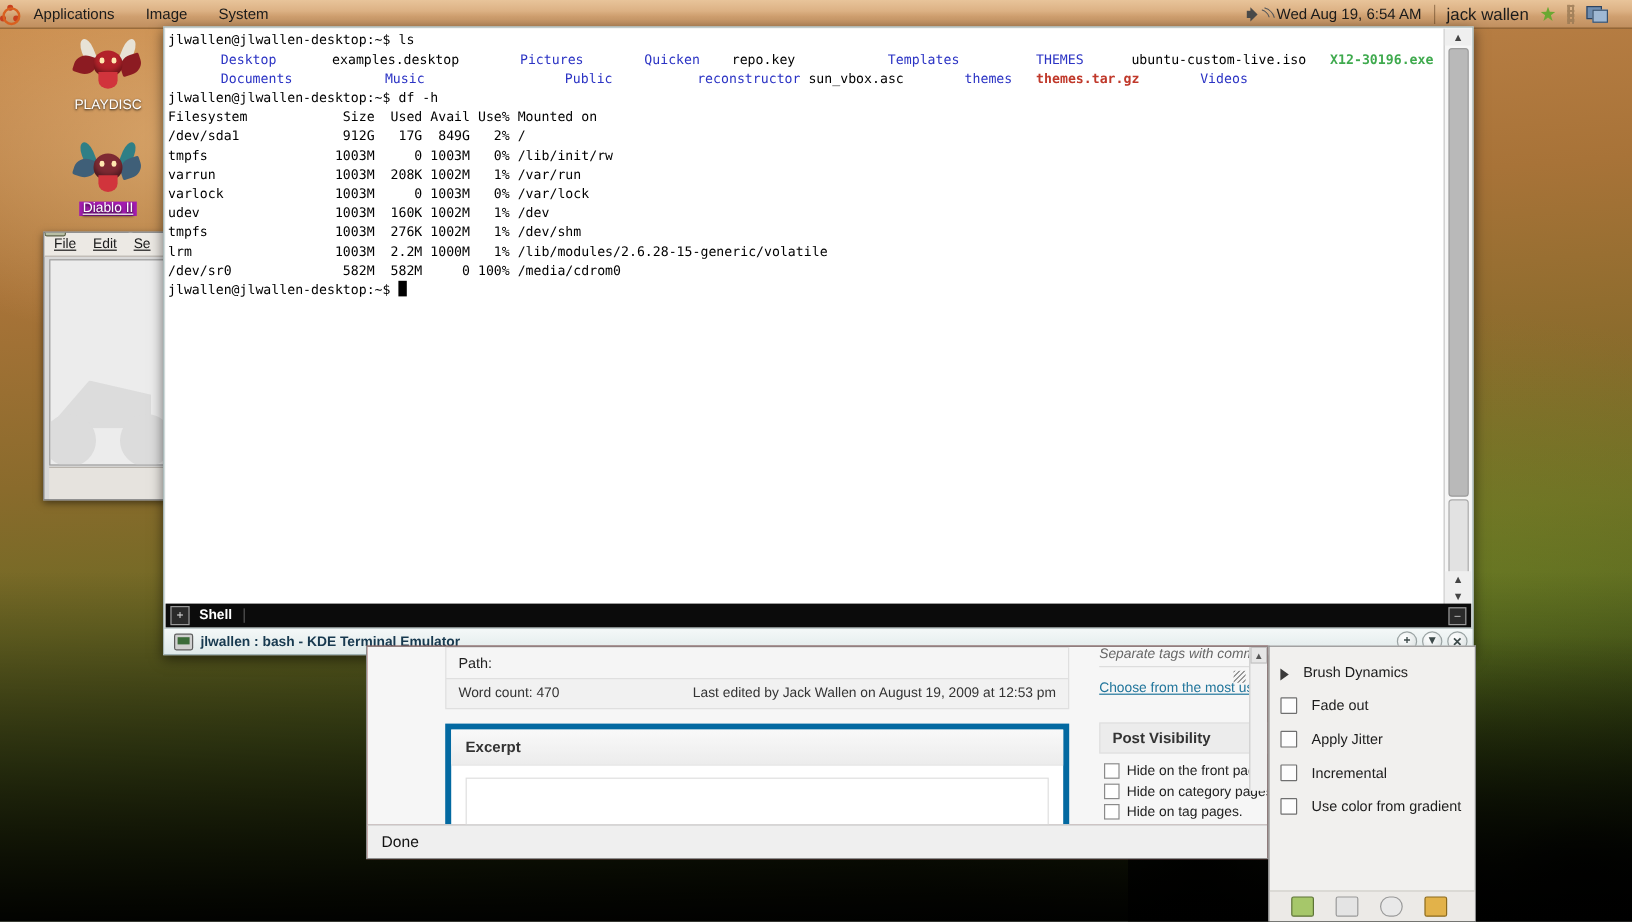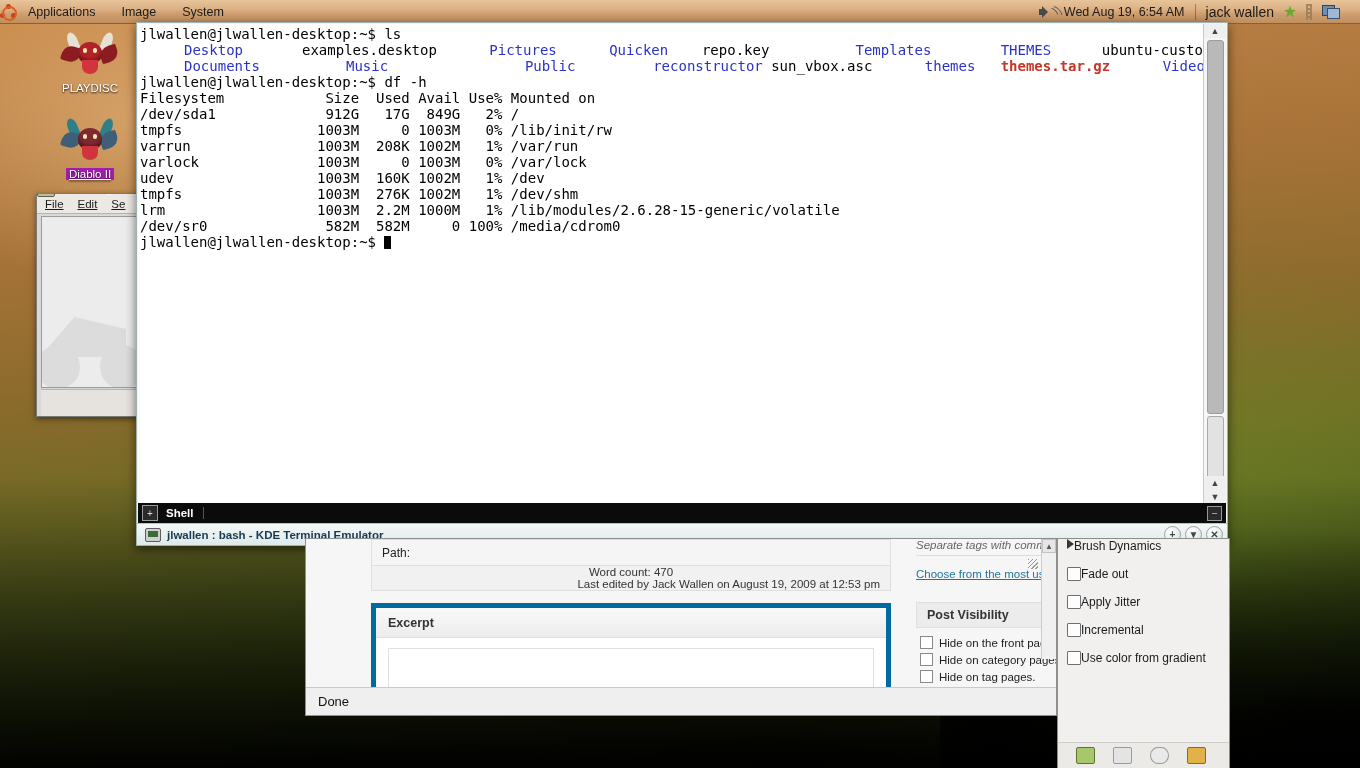--- a/index.html
+++ b/index.html
@@ -116,21 +116,21 @@
   #term{
     position:absolute;left:136px;top:22px;width:1092px;height:524px;
     background:#f2f4f4;border:1px solid #9fb1b1;
     box-shadow:0 3px 10px rgba(0,0,0,.55);
     box-sizing:border-box;
   }
   #term-screen{
     position:absolute;left:1px;top:1px;width:1068px;height:480px;
     background:#ffffff;overflow:hidden;
     font-family:"DejaVu Sans Mono","Liberation Mono",monospace;
-    font-size:14px;line-height:16px;color:#000;
+    font-size:11px;line-height:16px;color:#000;
     padding:2px 0 0 2px;box-sizing:border-box;
   }
   #term-screen pre{margin:0;font:inherit;white-space:pre;}
   .c-dir{color:#2b33c4;font-weight:normal;margin-left:44px;}
   .c-exe{color:#3faa4e;font-weight:bold;}
   .c-arc{color:#c0392b;font-weight:bold;}
   .cursor{display:inline-block;width:7px;height:13px;background:#000;vertical-align:-2px;}
   #term-scroll{
     position:absolute;right:1px;top:1px;width:22px;height:480px;background:#f6f6f6;border-left:1px solid #c9c9c9;
   }
@@ -163,21 +163,21 @@
   #wp{
     position:absolute;left:305px;top:538px;width:752px;height:178px;
     background:#7f1d1d;border:1px solid #8e8e8e;overflow:hidden;
     font-size:12px;color:#222;box-sizing:border-box;
   }
   #wp-body{position:absolute;left:0;top:0;right:0;bottom:28px;background:#f6f6f6;overflow:hidden;}
   .wp-col-main{position:absolute;left:65px;top:0;width:520px;}
   .box-path{height:26px;background:#f5f5f5;border:1px solid #dfdfdf;border-bottom:none;
             display:flex;align-items:center;padding-left:10px;box-sizing:border-box;}
   .box-meta{height:26px;background:#f1f1f1;border:1px solid #dfdfdf;
-            display:flex;align-items:center;padding:0 10px;box-sizing:border-box;font-size:11.5px;color:#333;flex-direction:column;}
+            display:flex;align-items:center;padding:0 10px;box-sizing:border-box;font-size:11.5px;color:#333;}
   .box-meta .right{margin-left:auto;}
   .panel{margin-top:12px;border:5px solid #0369a1;background:#fff;}
   .panel-h{height:30px;background:linear-gradient(to bottom,#f9f9f9,#ececec);border-bottom:1px solid #dfdfdf;
            display:flex;align-items:center;padding-left:12px;font-weight:bold;font-size:12.5px;color:#333;box-sizing:border-box;}
   .panel-b{padding:10px 12px;}
   .excerpt-area{width:100%;height:46px;border:1px solid #dfdfdf;background:#fff;box-sizing:border-box;}
   .wp-col-side{position:absolute;left:610px;top:0;width:150px;}
   .tag-hint{font-style:italic;font-size:11.5px;color:#666;border-bottom:1px solid #ddd;padding-bottom:4px;}
   .tag-link{color:#21759b;text-decoration:underline;font-size:11.5px;display:block;margin-top:12px;}
   .vis-h{margin-top:22px;height:26px;background:#ececec;border:1px solid #dfdfdf;
@@ -190,21 +190,21 @@
              display:flex;align-items:center;padding-left:12px;font-size:13px;color:#111;box-sizing:border-box;}
   .resize-grip{position:absolute;right:2px;bottom:2px;width:10px;height:10px;
     background:repeating-linear-gradient(135deg,#999 0 1px,transparent 1px 3px);}
 
   
   #dock{
     position:absolute;left:1057px;top:538px;width:173px;height:230px;
     background:#f1f0ee;border:1px solid #8e8e8e;border-bottom:none;overflow:hidden;
     font-size:12px;color:#1b1b1b;box-sizing:border-box;
   }
-  #dock .row{display:flex;align-items:flex-start;gap:0;height:28px;padding-left:9px;box-sizing:border-box;}
+  #dock .row{display:flex;align-items:flex-end;gap:12px;height:28px;padding-left:9px;box-sizing:border-box;}
   .tri{width:0;height:0;border-left:7px solid #3a3a3a;border-top:5px solid transparent;border-bottom:5px solid transparent;}
   .dcb{width:12px;height:12px;border:1px solid #6f6f6f;background:#fdfdfd;border-radius:1px;}
   #dock-bottom{position:absolute;left:0;right:0;bottom:0;height:26px;background:#eceae7;border-top:1px solid #cfcdc9;
                display:flex;align-items:center;gap:18px;padding-left:18px;box-sizing:border-box;}
   .dico{width:17px;height:15px;border-radius:2px;}
   .dico.save{background:#a6c76a;border:1px solid #5d7336;}
   .dico.doc{background:#e4e4e4;border:1px solid #9a9a9a;}
   .dico.rst{background:#e9e9e9;border:1px solid #9a9a9a;border-radius:50%/60%;}
   .dico.del{background:#e2b24a;border:1px solid #8c6a1c;}
 </style>

